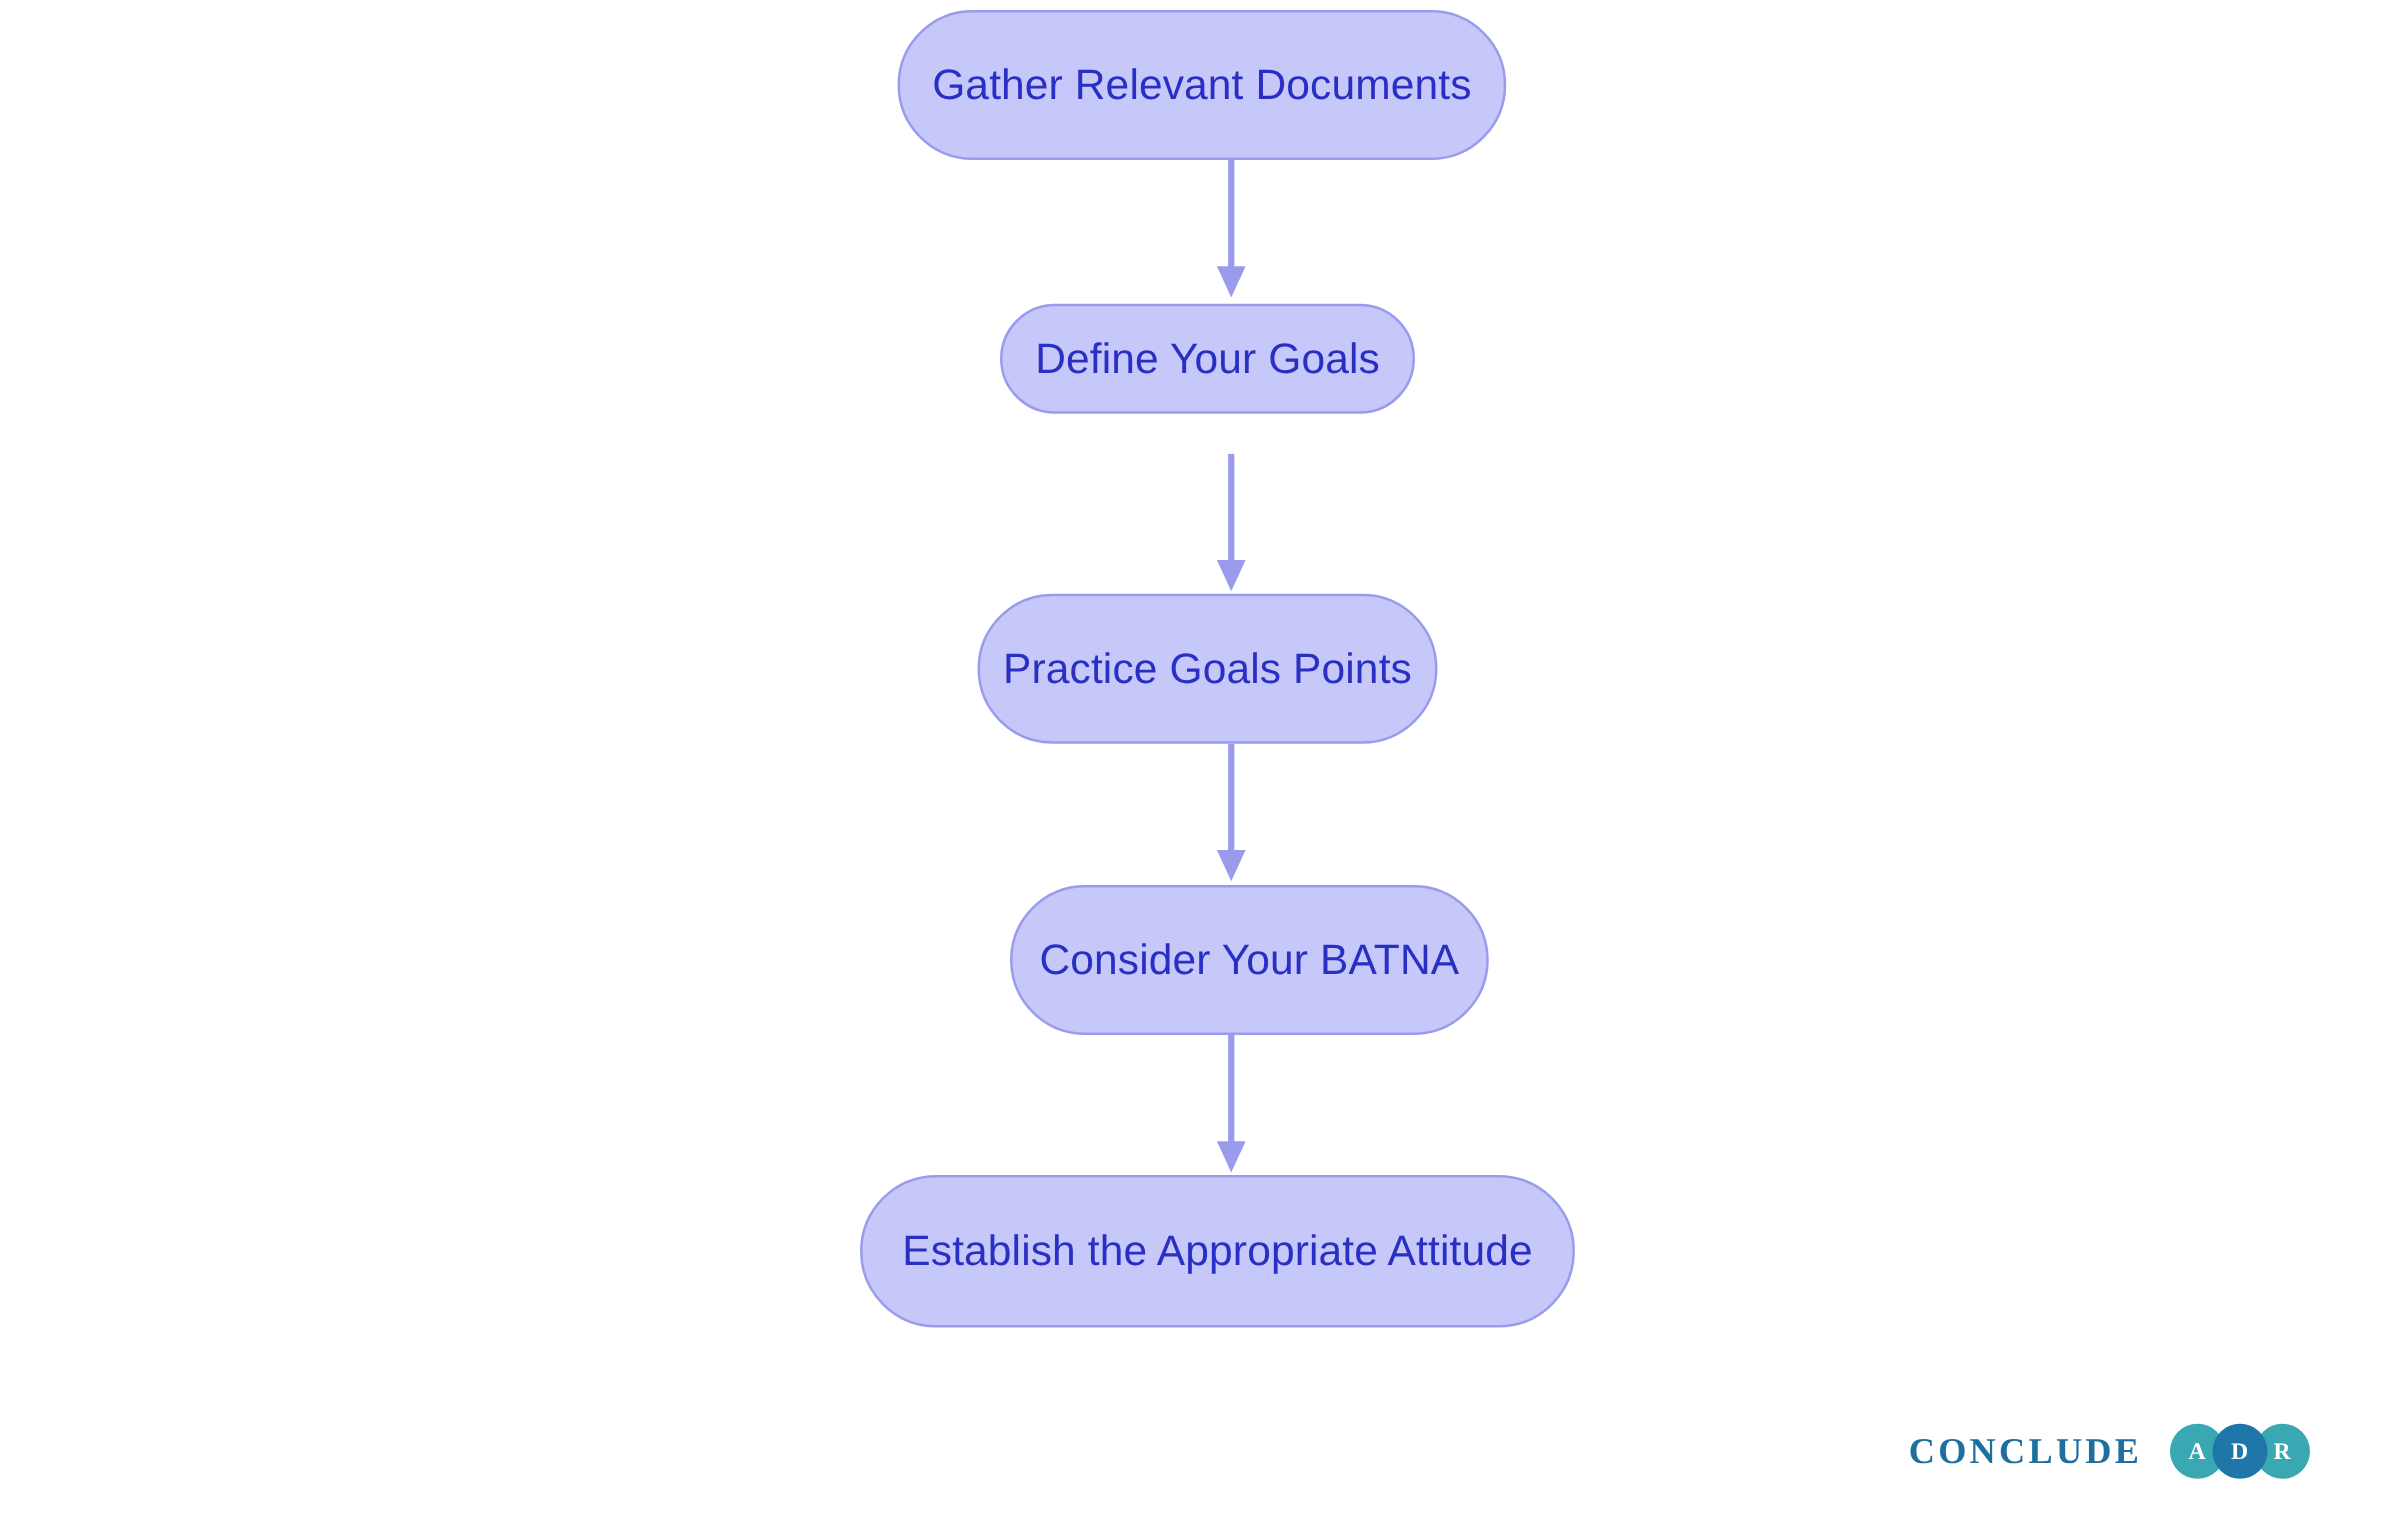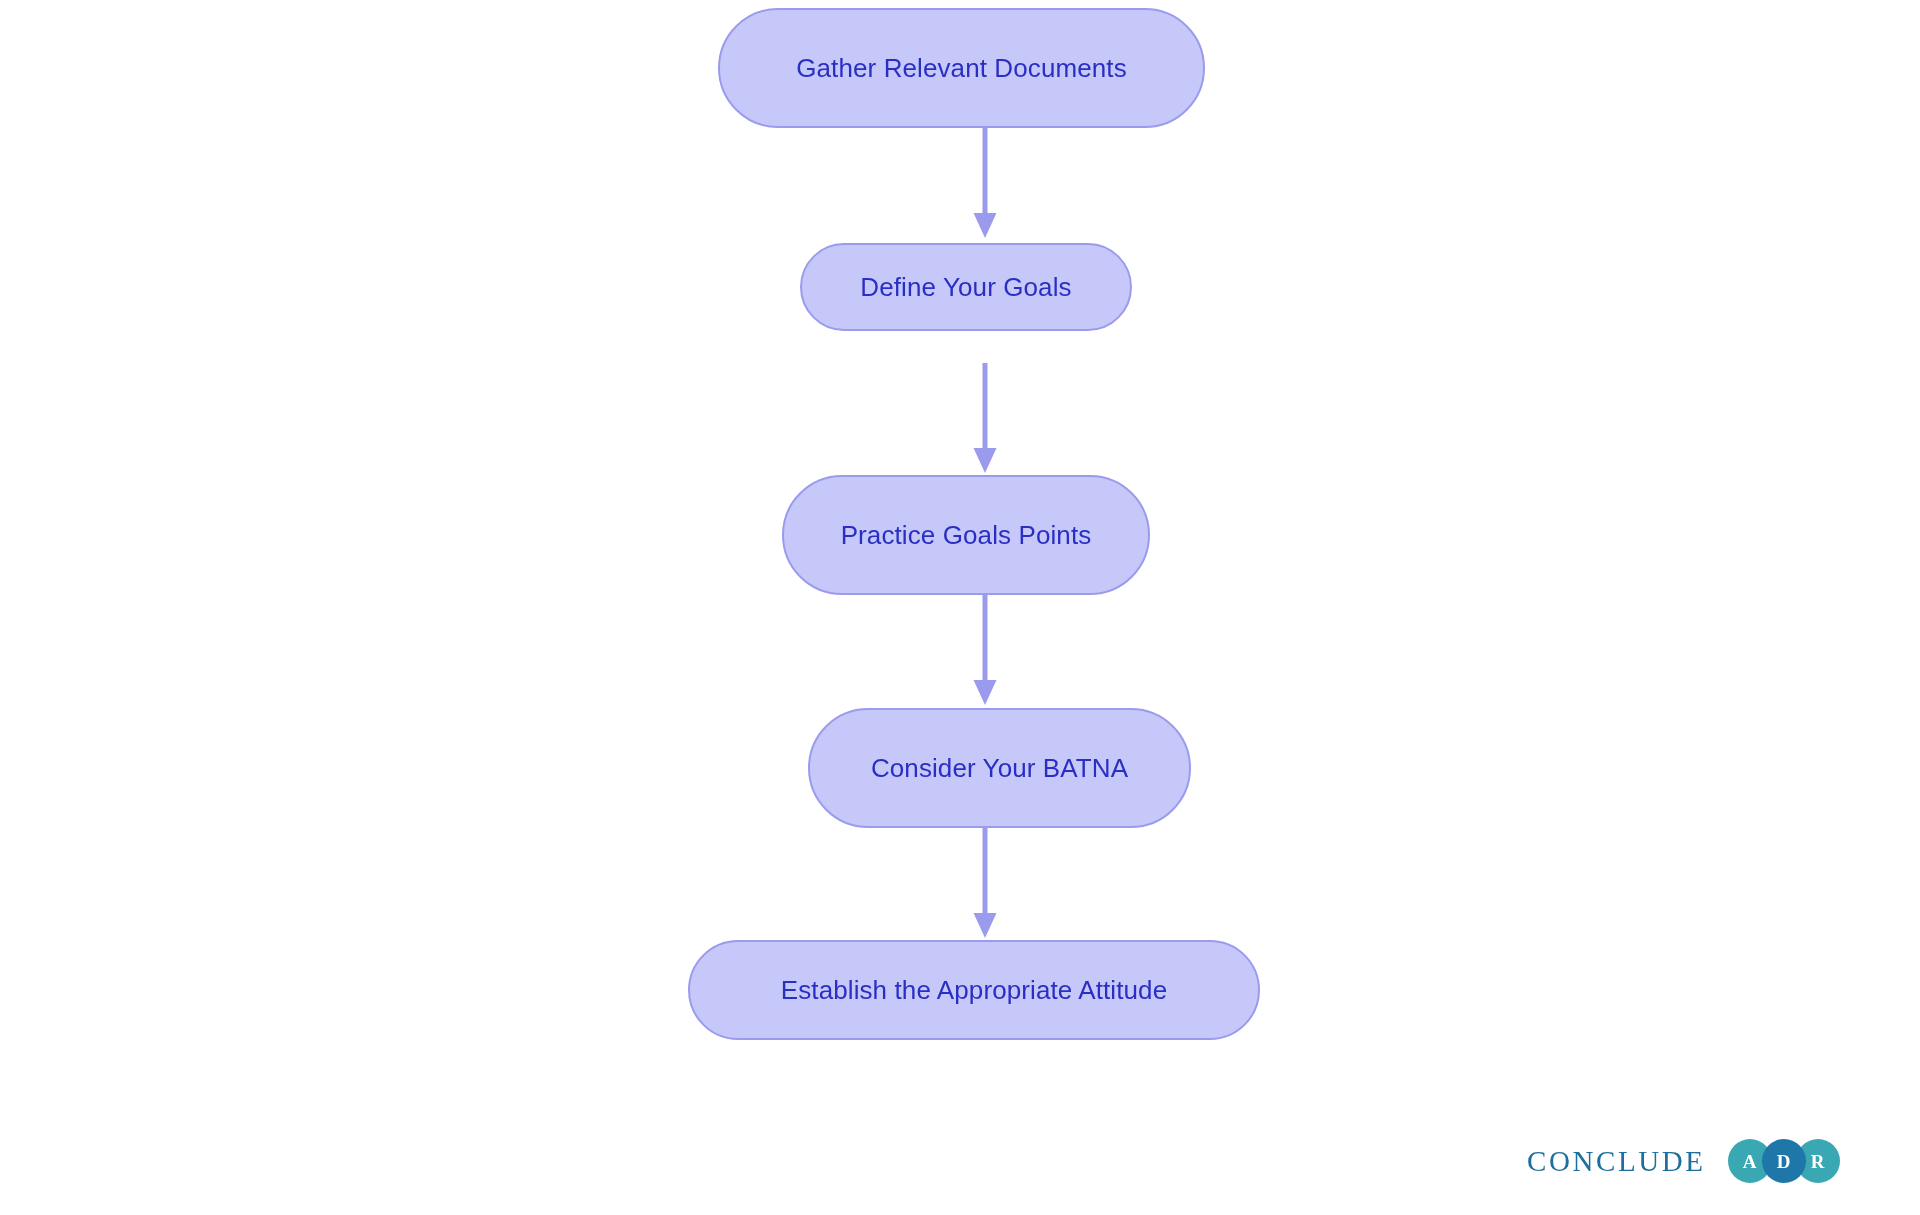--- a/index.html
+++ b/index.html
@@ -27,21 +27,21 @@
     position: absolute;
     box-sizing: border-box;
     background: #c6c8f9;
     border: 2px solid #9b9bee;
     border-radius: 999px;
     display: flex;
     align-items: center;
     justify-content: center;
     color: #2a2fc4;
     font-family: "Liberation Sans", sans-serif;
-    font-size: 26px;
+    font-size: 34px;
     font-weight: 400;
     letter-spacing: 0.1px;
     white-space: nowrap;
     line-height: 1;
   }
 
   .node-label {
     display: block;
   }
 
@@ -54,21 +54,21 @@
   #brand-logo {
     position: absolute;
     display: flex;
     align-items: center;
     gap: 22px;
   }
   #brand-wordmark {
     color: #1d6f9f;
     font-family: "Liberation Serif", serif;
     font-size: 29px;
-    font-weight: 400;
+    font-weight: 700;
     letter-spacing: 2.6px;
     line-height: 1;
     white-space: nowrap;
   }
   #brand-circles {
     position: relative;
     height: 44px;
     width: 112px;
   }
   .brand-circle {
@@ -124,21 +124,21 @@
 
   <div class="flow-node" style="left:808px; top:708px; width:383px; height:120px;">
     <span class="node-label">Consider Your BATNA</span>
   </div>
 
   <svg class="flow-arrow" style="left:965px; top:828px;" width="40" height="110" viewBox="0 0 40 110">
     <line x1="20" y1="0" x2="20" y2="88" stroke="#9b9bee" stroke-width="5"></line>
     <polygon points="8.5,85 31.5,85 20,110" fill="#9b9bee"></polygon>
   </svg>
 
-  <div class="flow-node" style="left:688px; top:940px; width:572px; height:100px;">
+  <div class="flow-node" style="left:688px; top:940px; width:572px; height:122px;">
     <span class="node-label">Establish the Appropriate Attitude</span>
   </div>
 
 </div>
 
 <div id="brand-logo" style="left:1527px; top:1139px;">
   <div id="brand-wordmark">CONCLUDE</div>
   <div id="brand-circles">
     <div class="brand-circle c-a">
       <span>A</span>

